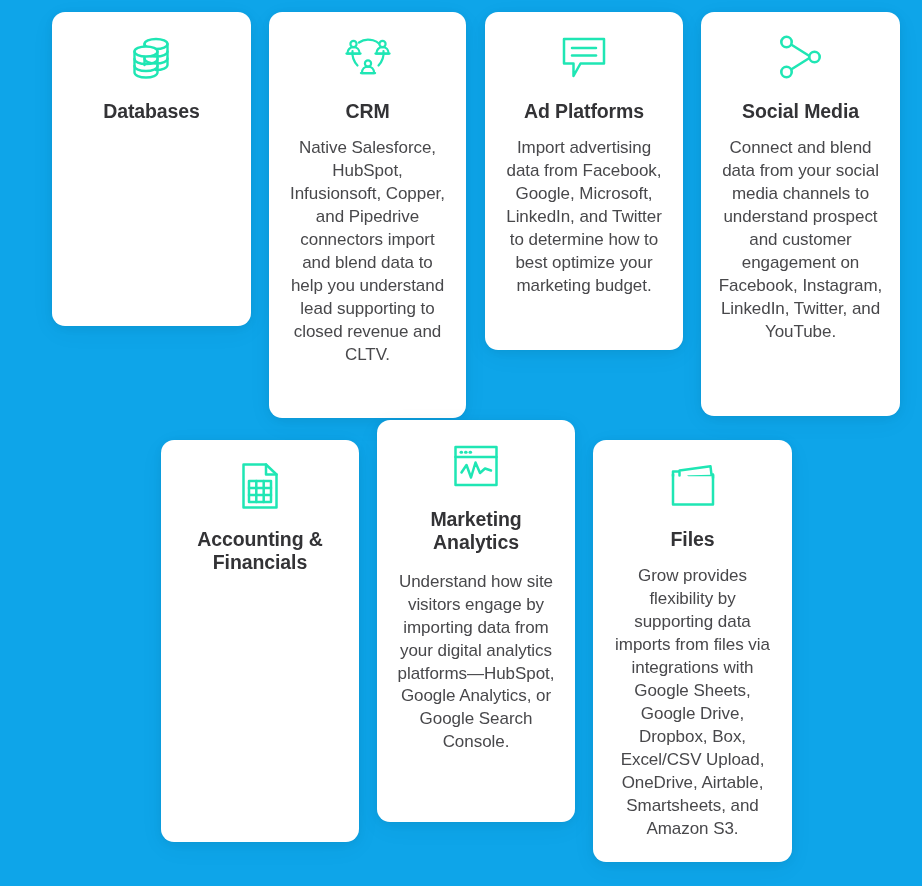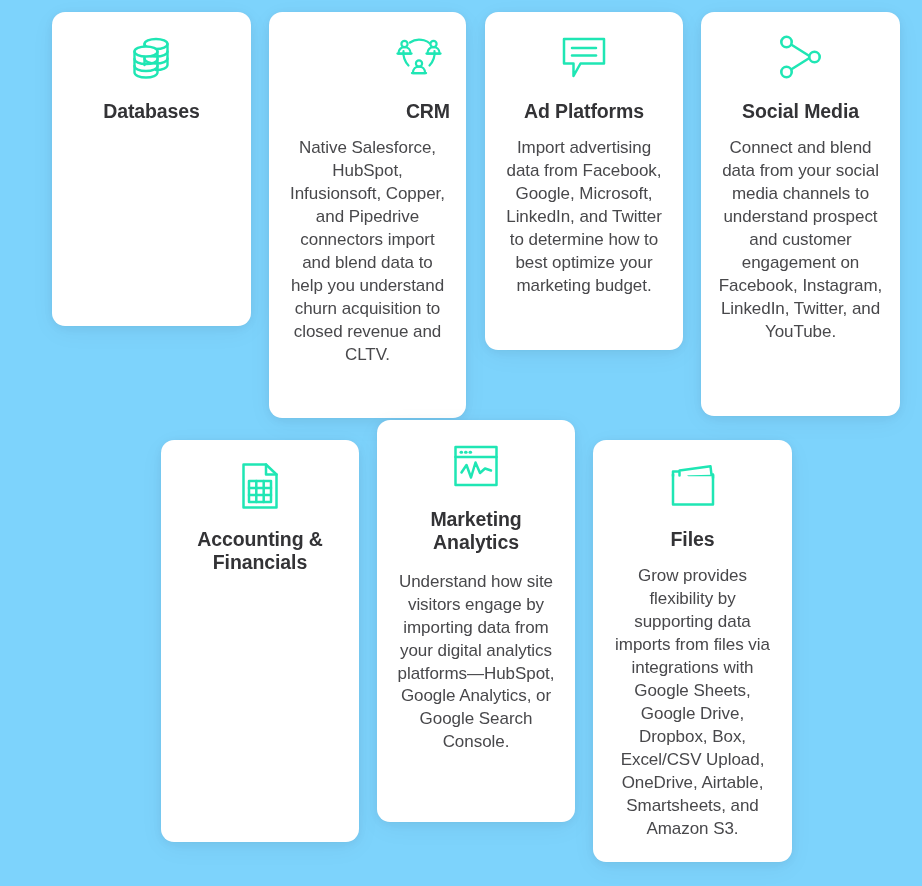--- a/index.html
+++ b/index.html
@@ -10,21 +10,21 @@
     height: 886px;
     background: #ffffff;
     font-family: "Liberation Sans", sans-serif;
     -webkit-font-smoothing: antialiased;
   }
 
   #stage {
     position: relative;
     width: 922px;
     height: 886px;
-    background: #7dd3fc;
+    background: #0ea5e9;
     overflow: hidden;
   }
 
   .card {
     position: absolute;
     background: #ffffff;
     border-radius: 13px;
     box-shadow: 0 2px 10px rgba(0,0,0,0.055),
                 0 6px 26px rgba(0,0,0,0.045),
                 0 0 1px rgba(0,0,0,0.05);
@@ -57,21 +57,21 @@
   .card-body {
     font-size: 17px;
     color: #48484b;
     text-align: center;
     line-height: 1.35;
     letter-spacing: -0.05px;
   }
 
   
   #card-databases     { left: 52px;  top: 12px;  width: 199px; height: 314px; }
-  #card-crm           { left: 269px; top: 12px;  width: 197px; height: 406px; align-items: flex-end; }
+  #card-crm           { left: 269px; top: 12px;  width: 197px; height: 406px; }
   #card-ad-platforms  { left: 485px; top: 12px;  width: 198px; height: 338px; }
   #card-social-media  { left: 701px; top: 12px;  width: 199px; height: 404px; }
 
   
   #card-accounting    { left: 161px; top: 440px; width: 198px; height: 402px; }
   #card-marketing     { left: 377px; top: 420px; width: 198px; height: 402px; }
   #card-files         { left: 593px; top: 440px; width: 199px; height: 422px; }
 
   #card-accounting .card-title,
   #card-marketing .card-title { margin-bottom: 16px; }
@@ -112,21 +112,21 @@
         <circle cx="38.5" cy="9" r="3.1" fill="#ffffff"></circle>
         <path d="M32.4 18.6 C32.4 14.6 35.1 12.2 38.5 12.2 C41.9 12.2 44.6 14.6 44.6 18.6 Z"></path>
         <path d="M31.4 18.6 H45.6"></path>
 
         <circle cx="24" cy="28.5" r="3.1" fill="#ffffff"></circle>
         <path d="M17.9 38.1 C17.9 34.1 20.6 31.7 24 31.7 C27.4 31.7 30.1 34.1 30.1 38.1 Z"></path>
         <path d="M16.9 38.1 H31.1"></path>
       </svg>
     </div>
     <div class="card-title">CRM</div>
-    <div class="card-body">Native Salesforce, HubSpot, Infusionsoft, Copper, and Pipedrive connectors import and blend data to help you understand churn acquisition to closed revenue and CLTV.</div>
+    <div class="card-body">Native Salesforce, HubSpot, Infusionsoft, Copper, and Pipedrive connectors import and blend data to help you understand lead supporting to closed revenue and CLTV.</div>
   </div>
 
   <div class="card" id="card-social-media">
     <div class="card-icon">
       <svg width="48" height="44" viewBox="0 0 48 44" fill="none" stroke="#1FE6B4" stroke-width="2.6" stroke-linecap="round" stroke-linejoin="round">
         <path d="M12.5 7.5 L34 21"></path>
         <path d="M12.5 34.5 L34 21"></path>
         <circle cx="9.5" cy="6" r="5.2" fill="#ffffff"></circle>
         <circle cx="9.5" cy="36" r="5.2" fill="#ffffff"></circle>
         <circle cx="37.5" cy="21" r="5.2" fill="#ffffff"></circle>

